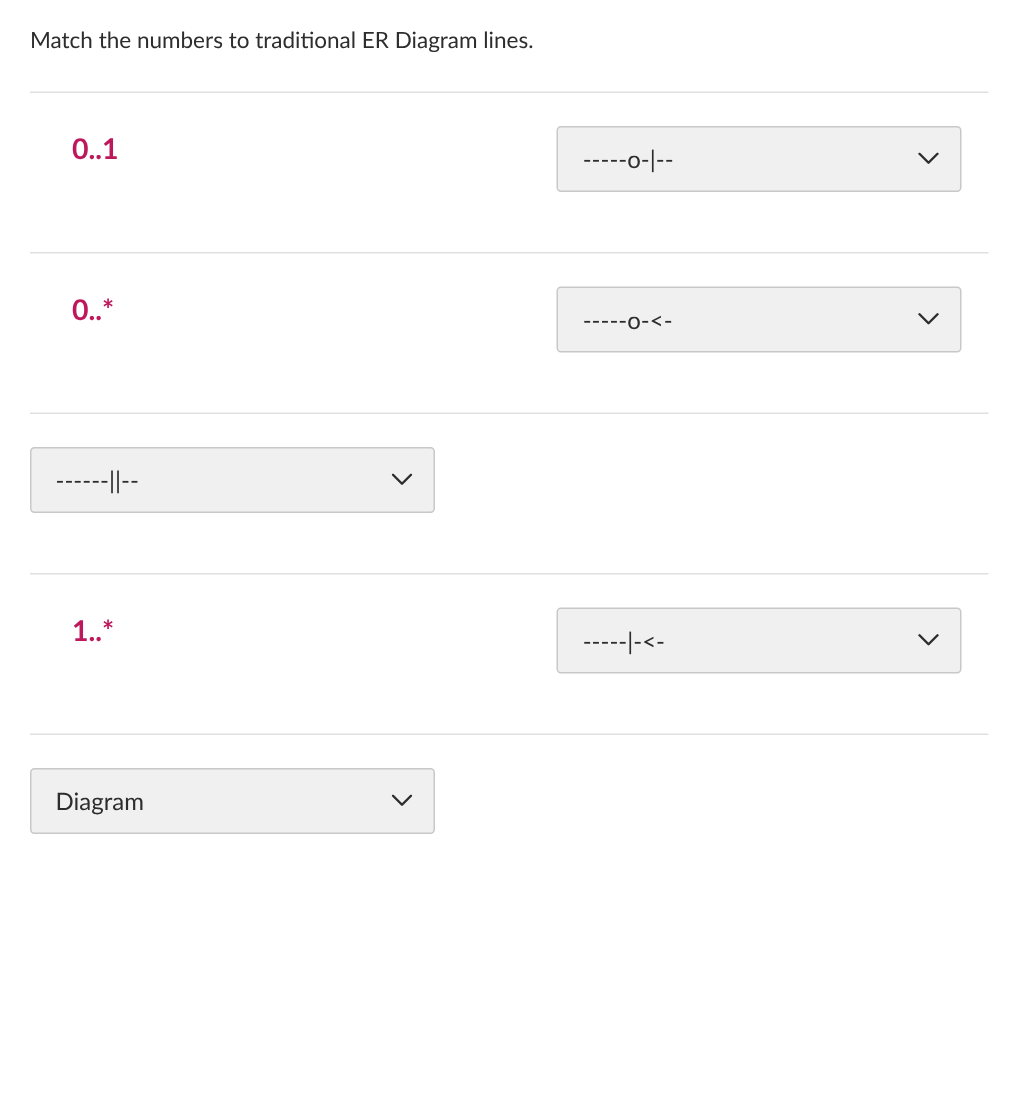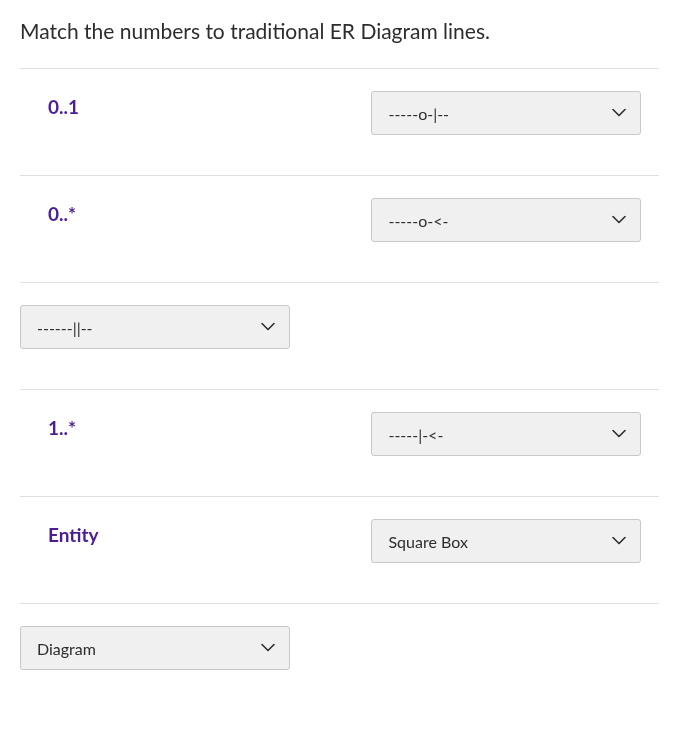--- a/index.html
+++ b/index.html
@@ -8,39 +8,39 @@
       padding: 0;
     }
     body {
       font-family: 'Lato', 'Helvetica Neue', Arial, sans-serif;
       background: #ffffff;
       color: #2d2d2d;
       width: 679px;
       padding: 18px 20px;
     }
     .question-title {
-      font-size: 21px;
+      font-size: 15px;
       color: #2d2d2d;
       margin-bottom: 25px;
       font-weight: 400;
     }
     .match-table {
       width: 100%;
     }
     .match-row {
       display: flex;
       align-items: flex-start;
       border-top: 1px solid #e0e0e0;
       padding: 22px 0 40px 0;
     }
     .match-label {
       flex: 0 0 55%;
       font-size: 19px;
       font-weight: 700;
-      color: #4c1d95;
+      color: #be185d;
       padding-left: 28px;
       padding-top: 4px;
     }
     .match-select-wrap {
       flex: 0 0 45%;
       padding-right: 10px;
     }
     .match-select {
       position: relative;
       width: 270px;
@@ -126,33 +126,20 @@
         <span class="select-text">-----|-&lt;-</span>
         <span class="chevron">
           <svg width="14" height="9" viewBox="0 0 14 9">
               <path d="M1 1 L7 7 L13 1" stroke="#2d2d2d" stroke-width="1.6" fill="none" stroke-linecap="round" stroke-linejoin="round"></path>
             </svg>
         </span>
       </div>
     </div>
   </div>
 
-  <div class="match-row">
-    <div class="match-label">Entity</div>
-    <div class="match-select-wrap">
-      <div class="match-select">
-        <span class="select-text">Square Box</span>
-        <span class="chevron">
-          <svg width="14" height="9" viewBox="0 0 14 9">
-              <path d="M1 1 L7 7 L13 1" stroke="#2d2d2d" stroke-width="1.6" fill="none" stroke-linecap="round" stroke-linejoin="round"></path>
-            </svg>
-        </span>
-      </div>
-    </div>
-  </div>
 
   <div class="match-row">
     <div class="match-select-wrap">
       <div class="match-select">
         <span class="select-text">Diagram</span>
         <span class="chevron">
           <svg width="14" height="9" viewBox="0 0 14 9">
               <path d="M1 1 L7 7 L13 1" stroke="#2d2d2d" stroke-width="1.6" fill="none" stroke-linecap="round" stroke-linejoin="round"></path>
             </svg>
         </span>

